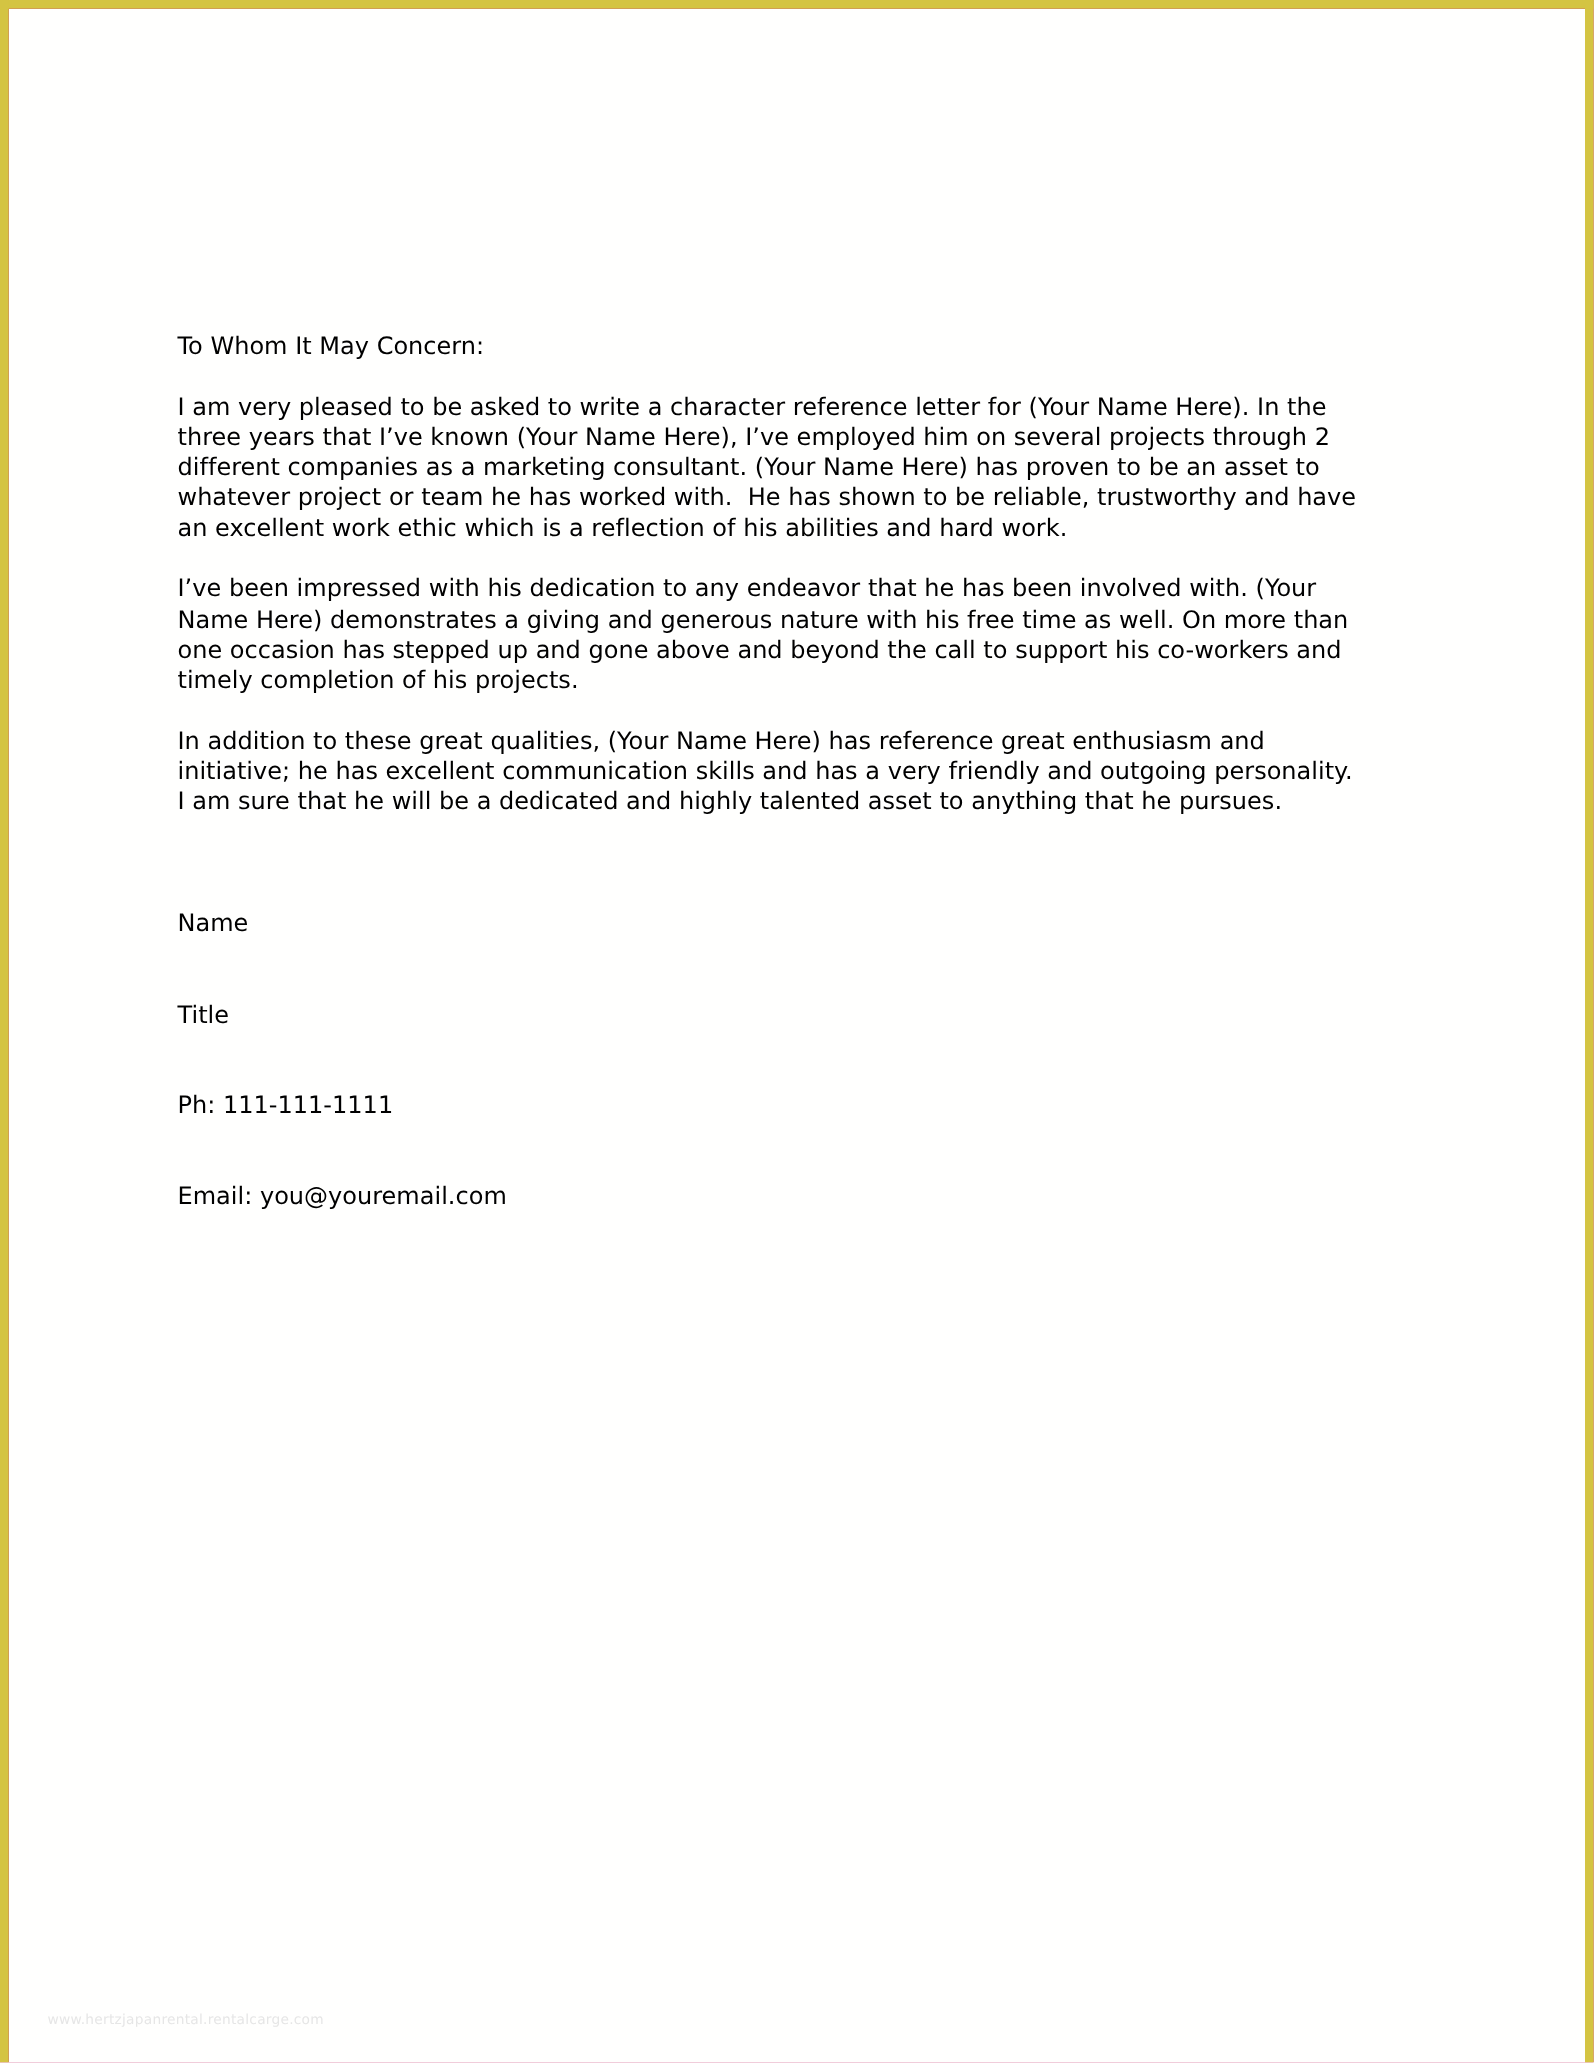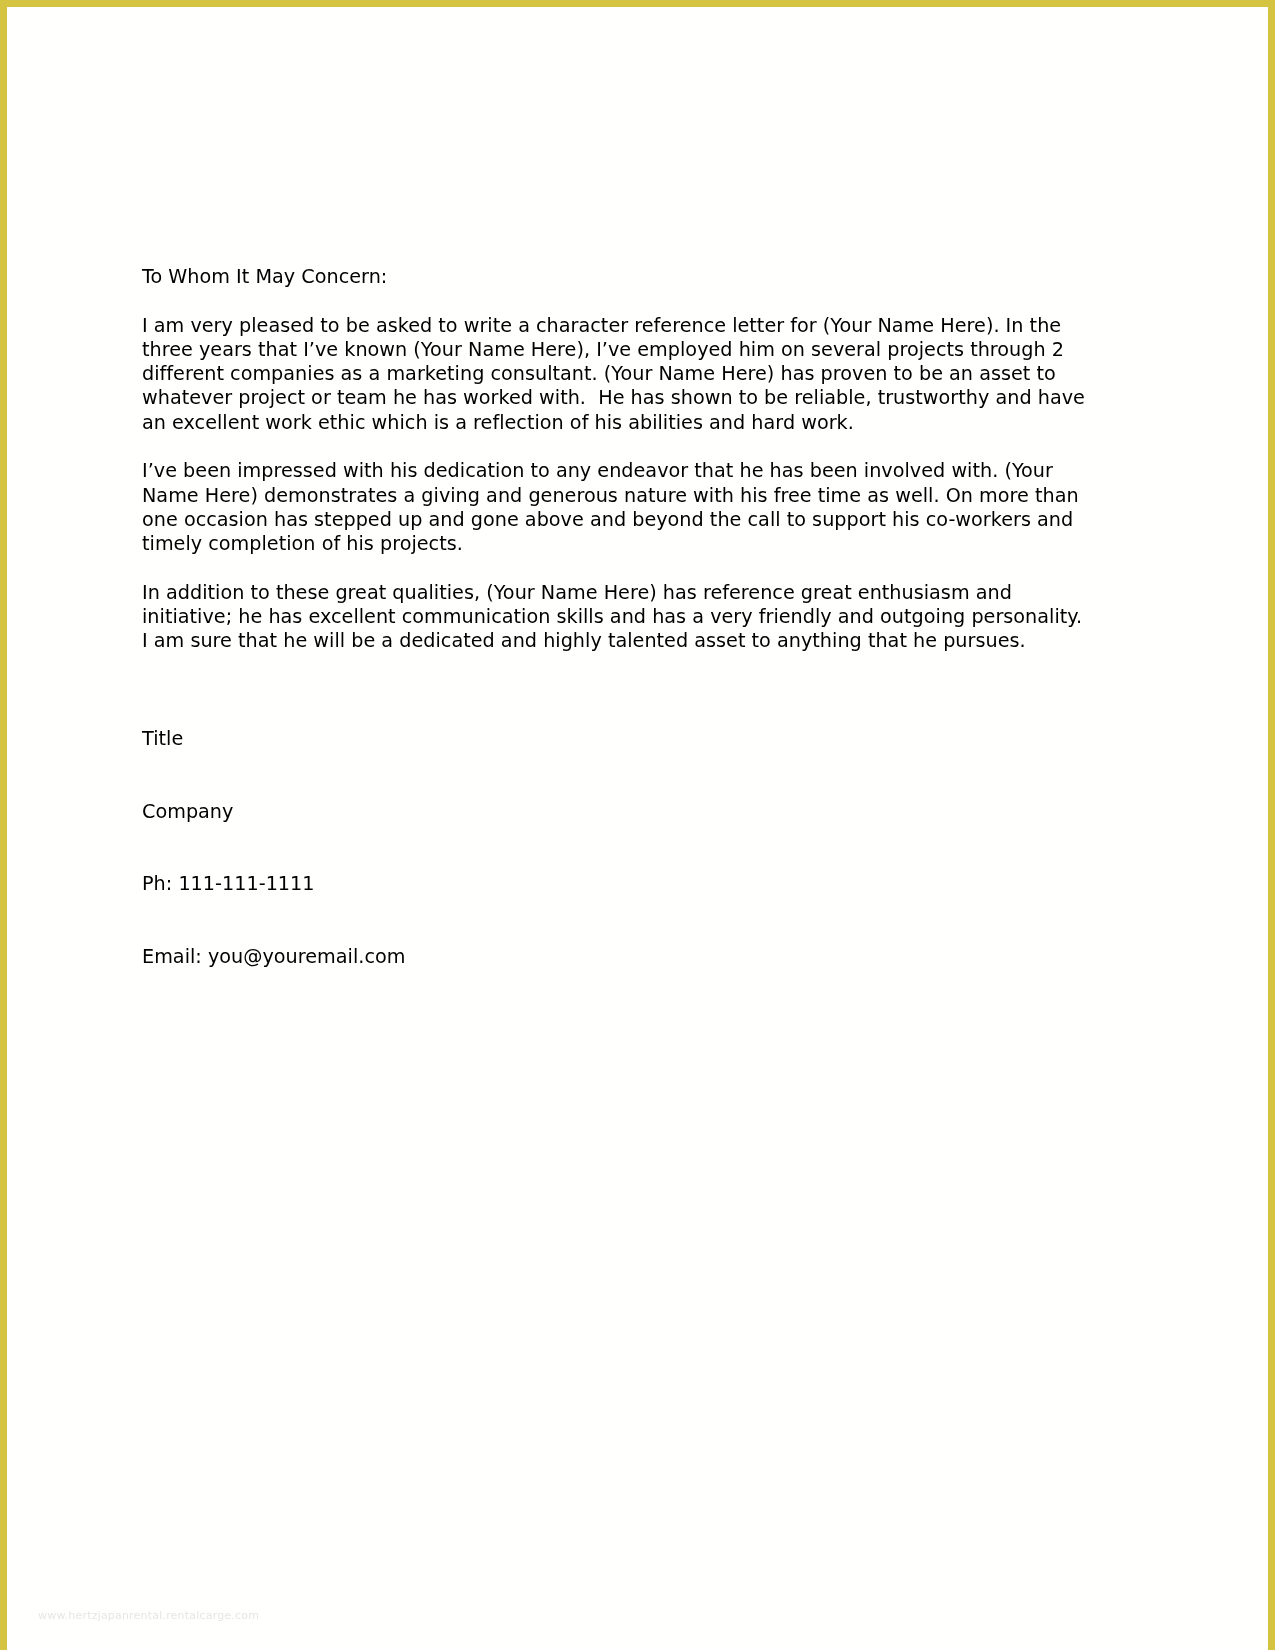--- a/index.html
+++ b/index.html
@@ -105,22 +105,22 @@
     <p class="salutation">To Whom It May Concern:</p>
 
     <p>I am very pleased to be asked to write a character reference letter for (Your Name Here). In the three years that I’ve known (Your Name Here), I’ve employed him on several projects through 2 different companies as a marketing consultant. (Your Name Here) has proven to be an asset to whatever project or team he has worked with.  He has shown to be reliable, trustworthy and have an excellent work ethic which is a reflection of his abilities and hard work.</p>
 
     <p>I’ve been impressed with his dedication to any endeavor that he has been involved with. (Your Name Here) demonstrates a giving and generous nature with his free time as well. On more than one occasion has stepped up and gone above and beyond the call to support his co-workers and timely completion of his projects.</p>
 
     <p>In addition to these great qualities, (Your Name Here) has reference great enthusiasm and initiative; he has excellent communication skills and has a very friendly and outgoing personality. I am sure that he will be a dedicated and highly talented asset to anything that he pursues.</p>
 
 
     <div class="signature-block">
+      <span class="sig-line">Name</span>
       <span class="sig-line">Title</span>
-      <span class="sig-line">Company</span>
       <span class="sig-line">Ph: 111-111-1111</span>
       <span class="sig-line">Email: you@youremail.com</span>
     </div>
 
   </div>
 
   <div class="watermark">www.hertzjapanrental.rentalcarge.com</div>
 </div>
 
 </body></html>

